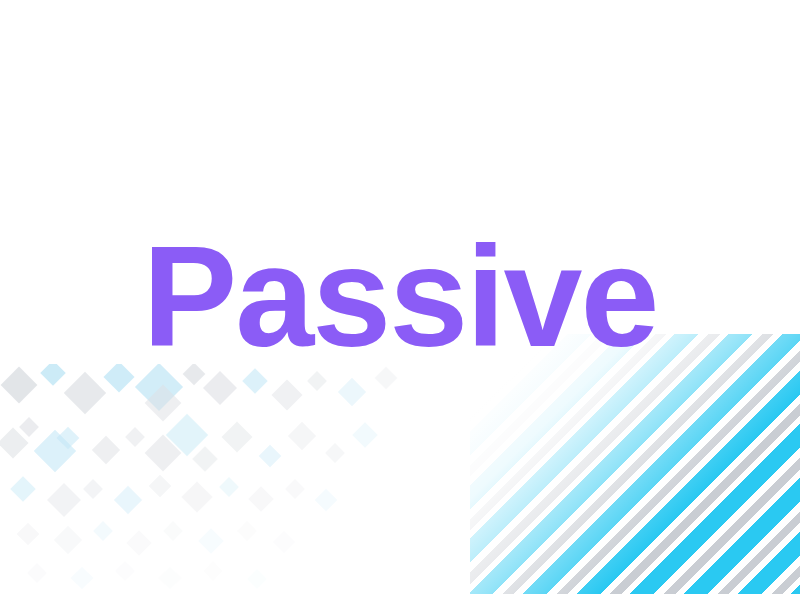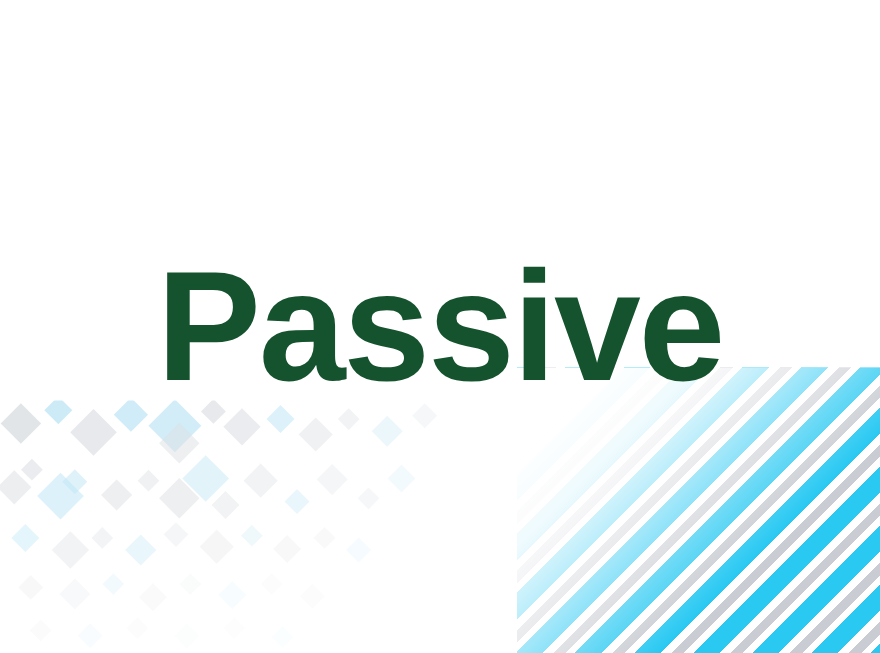--- a/index.html
+++ b/index.html
@@ -70,21 +70,21 @@
   #headline {
     position: absolute;
     left: 0;
     top: 226px;
     width: 800px;
     text-align: center;
     font-size: 142px;
     line-height: 1;
     font-weight: bold;
     letter-spacing: -2px;
-    color: #14532d;
+    color: #8b5cf6;
     white-space: nowrap;
     user-select: none;
   }
 </style>
 </head>
 <body>
 
 <div id="canvas">
 
   <div id="diamond-field">

